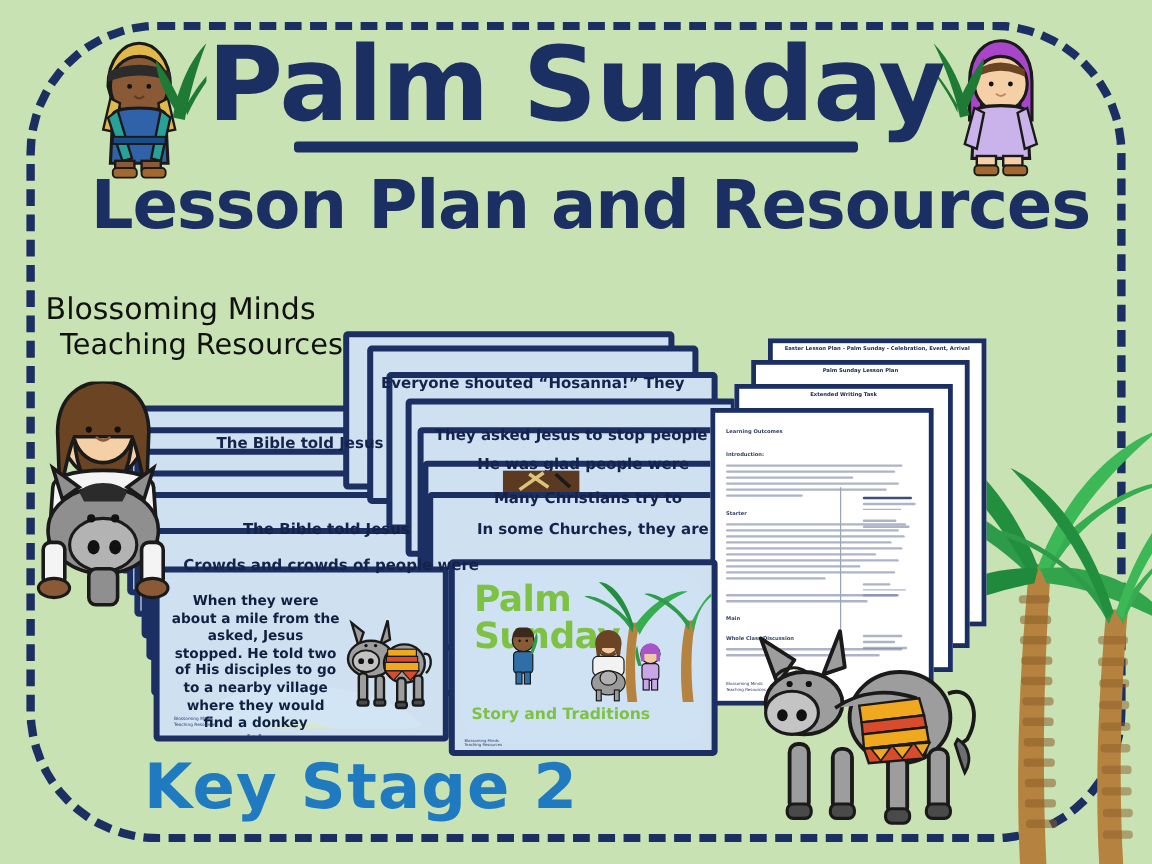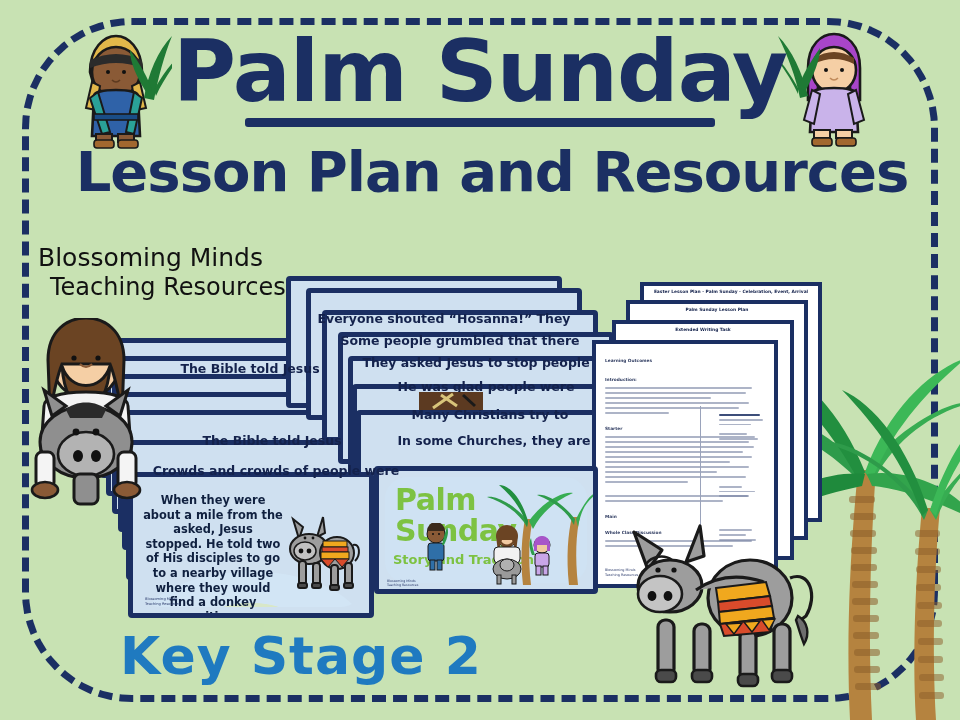--- a/index.html
+++ b/index.html
@@ -53,21 +53,21 @@
   
   .front-card{position:absolute;left:128px;top:472px;width:246px;height:146px;
       background:#cfe0f0;border:5px solid #1b2f63;box-sizing:border-box;border-radius:4px;overflow:hidden;}
   .front-card .fc-inner{position:absolute;left:6px;top:6px;right:6px;bottom:6px;border-radius:22px;
       background:radial-gradient(120% 115% at 50% 120%, #d8e7c8 0 20%, #d2e5f5 20.5% 42%, #cfe0f0 42.5% 100%);}
   .front-text{position:absolute;left:10px;top:16px;width:140px;text-align:center;
       font-size:11.4px;line-height:1.28;color:#10203f;font-weight:bold;}
   .front-foot{position:absolute;left:12px;bottom:6px;font-size:3.6px;color:#2b3a6b;line-height:1.35;}
 
   
-  .ps-card{position:absolute;left:374px;top:466px;width:224px;height:128px;
+  .ps-card{position:absolute;left:374px;top:466px;width:224px;height:164px;
       background:#cfe0f0;border:5px solid #1b2f63;box-sizing:border-box;border-radius:4px;overflow:hidden;}
   .ps-inner{position:absolute;left:6px;top:6px;right:6px;bottom:6px;border-radius:22px;background:#cfe2f3;}
   .ps-title{position:absolute;left:16px;top:14px;font-size:30px;font-weight:bold;
       color:#7dc242;line-height:1.02;letter-spacing:-.5px;}
   .ps-sub{position:absolute;left:14px;bottom:22px;font-size:13px;font-weight:bold;color:#7dc242;}
 
   
   .art{position:absolute;}
 </style>
 </head>
@@ -158,21 +158,20 @@
   <div class="card" style="left:286px;top:276px;width:276px;height:132px;">
     <div class="inner"></div>
     <div class="hdr">&nbsp;</div>
   </div>
   <div class="card" style="left:306px;top:288px;width:276px;height:132px;">
     <div class="inner"></div>
     <div class="hdr">Everyone shouted “Hosanna!” They</div>
   </div>
   <div class="card" style="left:322px;top:310px;width:276px;height:132px;">
     <div class="inner"></div>
-    <div class="hdr">Some people grumbled that there</div>
   </div>
   <div class="card" style="left:338px;top:332px;width:276px;height:132px;">
     <div class="inner"></div>
     <div class="hdr">They asked Jesus to stop people</div>
   </div>
   <div class="card" style="left:348px;top:356px;width:276px;height:132px;">
     <div class="inner"></div>
     <div class="hdr">He was glad people were</div>
   </div>
   <div class="card" style="left:352px;top:384px;width:276px;height:132px;">

